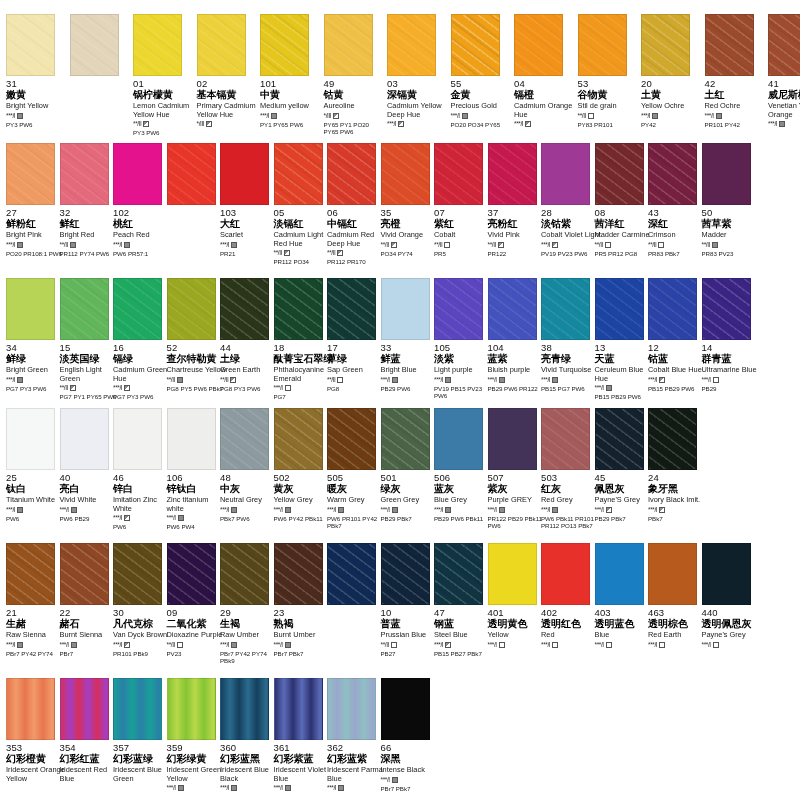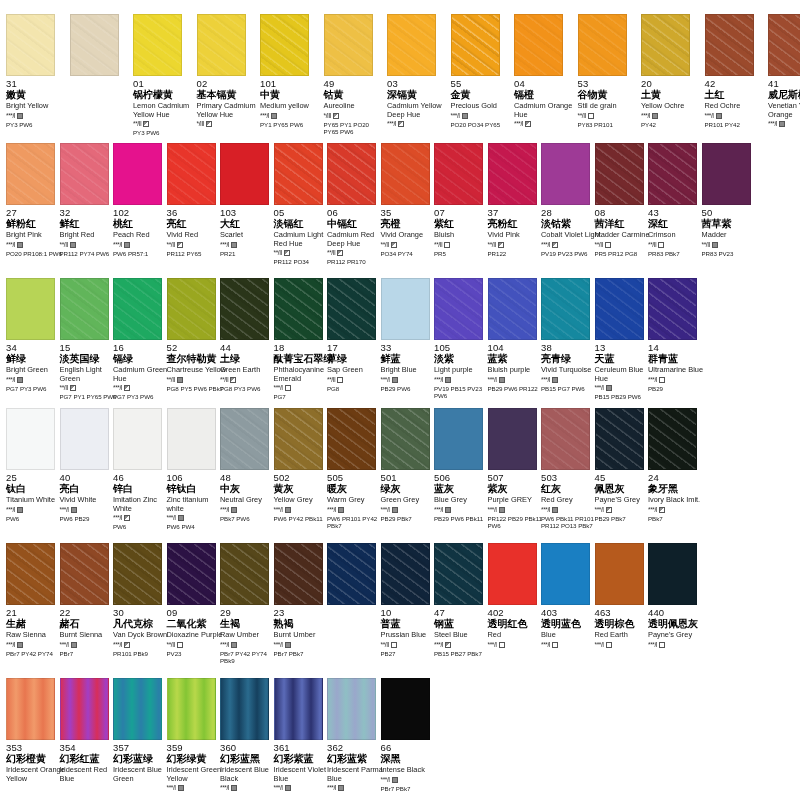--- a/index.html
+++ b/index.html
@@ -339,30 +339,20 @@
             <span class="stars">***/I</span>
             <span class="opq full"></span>
           </div>
           <div class="pig">PW6 PR57:1</div>
         </div>
       </div>
       <div class="cell">
         <div class="swatch" style="background: rgb(232, 53, 42);">
           <div class="strokes" style="opacity: 0.16;"></div>
         </div>
-        <div class="info">
-          <div class="code">36</div>
-          <div class="cn">亮红</div>
-          <div class="en">Vivid Red</div>
-          <div class="marks">
-            <span class="stars">**/II</span>
-            <span class="opq half"></span>
-          </div>
-          <div class="pig">PR112 PY65</div>
-        </div>
       </div>
       <div class="cell">
         <div class="swatch" style="background: rgb(216, 31, 38);"></div>
         <div class="info">
           <div class="code">103</div>
           <div class="cn">大红</div>
           <div class="en">Scarlet</div>
           <div class="marks">
             <span class="stars">***/I</span>
             <span class="opq full"></span>
@@ -415,21 +405,21 @@
           <div class="pig">PO34 PY74</div>
         </div>
       </div>
       <div class="cell">
         <div class="swatch" style="background: rgb(207, 36, 55);">
           <div class="strokes" style="opacity: 0.16;"></div>
         </div>
         <div class="info">
           <div class="code">07</div>
           <div class="cn">紫红</div>
-          <div class="en">Bluish</div>
+          <div class="en">Cobalt</div>
           <div class="marks">
             <span class="stars">**/II</span>
             <span class="opq open"></span>
           </div>
           <div class="pig">PR5</div>
         </div>
       </div>
       <div class="cell">
         <div class="swatch" style="background: rgb(196, 24, 78);">
           <div class="strokes" style="opacity: 0.16;"></div>
@@ -673,20 +663,35 @@
           <div class="cn">天蓝</div>
           <div class="en">Ceruleum Blue Hue</div>
           <div class="marks">
             <span class="stars">***/I</span>
             <span class="opq full"></span>
           </div>
           <div class="pig">PB15 PB29 PW6</div>
         </div>
       </div>
       <div class="cell">
+        <div class="swatch" style="background: rgb(43, 67, 166);">
+          <div class="strokes" style="opacity: 0.16;"></div>
+        </div>
+        <div class="info">
+          <div class="code">12</div>
+          <div class="cn">钴蓝</div>
+          <div class="en">Cobalt Blue Hue</div>
+          <div class="marks">
+            <span class="stars">***/I</span>
+            <span class="opq half"></span>
+          </div>
+          <div class="pig">PB15 PB29 PW6</div>
+        </div>
+      </div>
+      <div class="cell">
         <div class="swatch" style="background: rgb(58, 37, 132);">
           <div class="strokes"></div>
         </div>
         <div class="info">
           <div class="code">14</div>
           <div class="cn">群青蓝</div>
           <div class="en">Ultramarine Blue</div>
           <div class="marks">
             <span class="stars">***/I</span>
             <span class="opq open"></span>
@@ -997,20 +1002,32 @@
         </div>
         <div class="info">
           <div class="code">47</div>
           <div class="cn">钢蓝</div>
           <div class="en">Steel Blue</div>
           <div class="marks">
             <span class="stars">***/I</span>
             <span class="opq half"></span>
           </div>
           <div class="pig">PB15 PB27 PBk7</div>
+        </div>
+      </div>
+      <div class="cell">
+        <div class="swatch" style="background: rgb(236, 216, 30);"></div>
+        <div class="info">
+          <div class="code">401</div>
+          <div class="cn">透明黄色</div>
+          <div class="en">Yellow</div>
+          <div class="marks">
+            <span class="stars">***/I</span>
+            <span class="opq open"></span>
+          </div>
         </div>
       </div>
       <div class="cell">
         <div class="swatch" style="background: rgb(232, 48, 42);"></div>
         <div class="info">
           <div class="code">402</div>
           <div class="cn">透明红色</div>
           <div class="en">Red</div>
           <div class="marks">
             <span class="stars">***/I</span>

